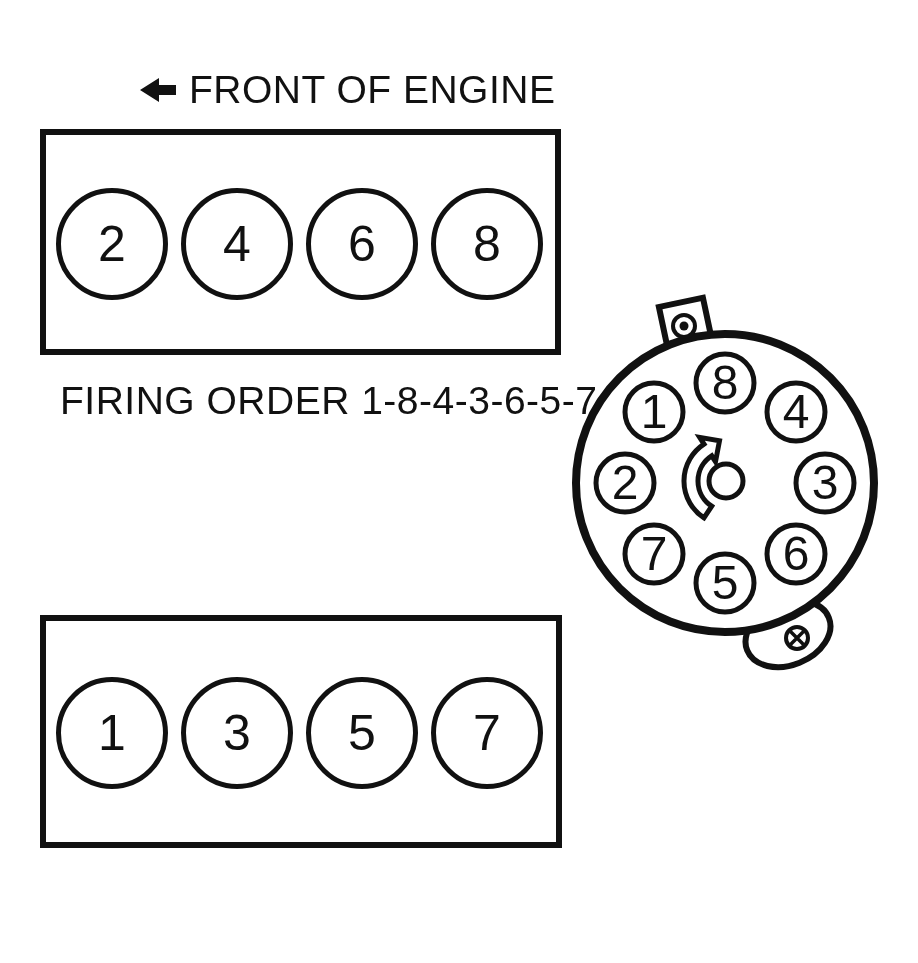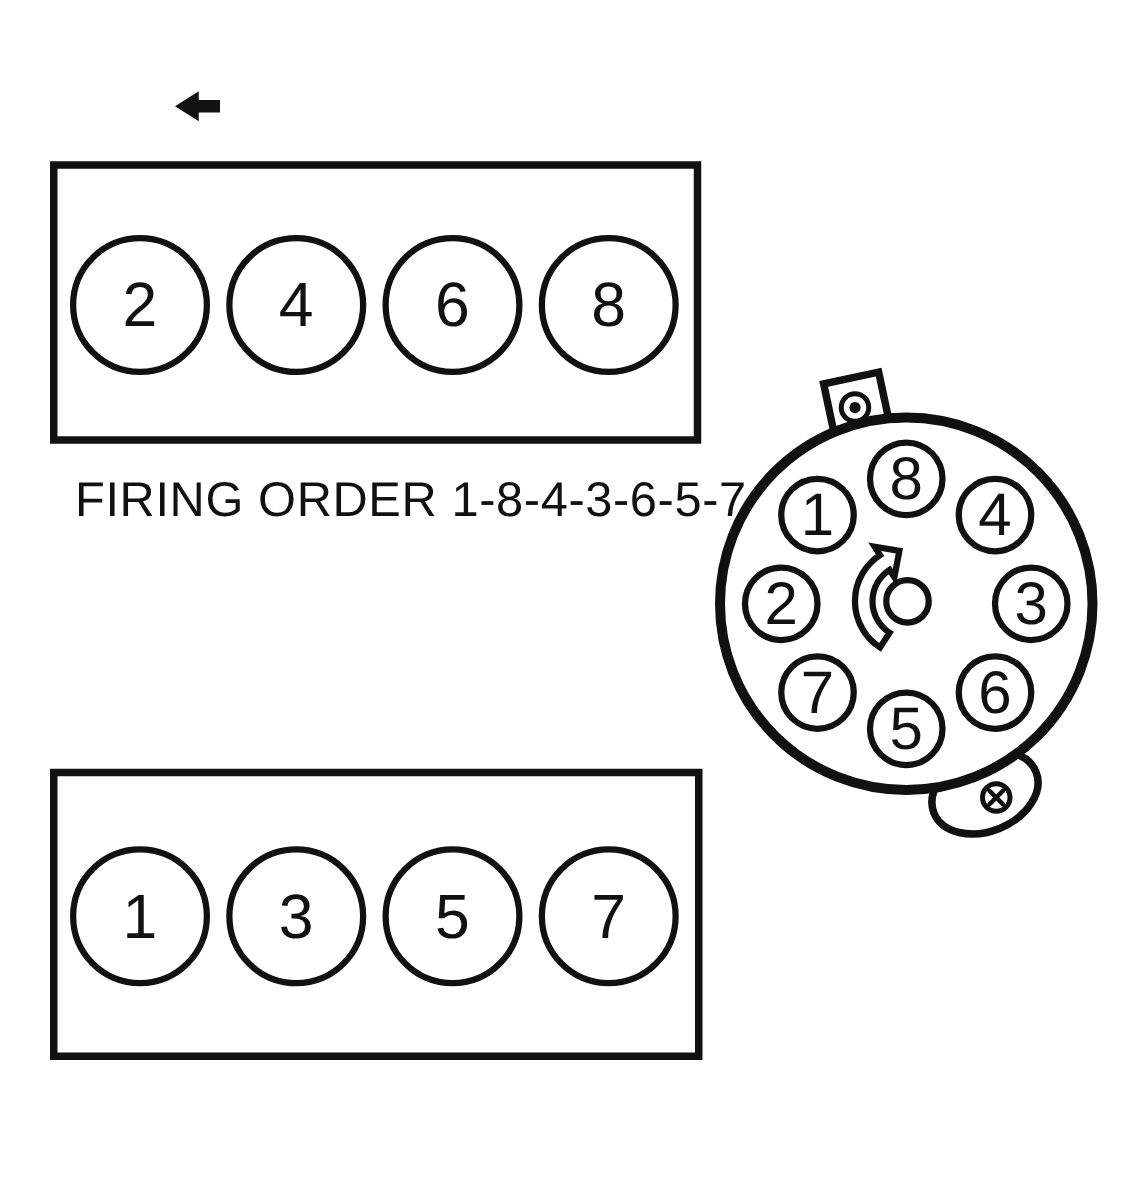--- a/index.html
+++ b/index.html
@@ -27,20 +27,21 @@
 </style>
 </head>
 <body>
 
 <div class="canvas">
 
   <div class="header">
     <svg class="arrow" viewBox="0 0 40 30" aria-hidden="true">
       <polygon points="2,15 21,3 21,10 38,10 38,20 21,20 21,27" fill="#111111"></polygon>
     </svg>
+    <span class="label">FRONT OF ENGINE</span>
   </div>
 
   <div class="bank bank-top"></div>
   <div class="cyl" style="left:56px;top:188px;">
       <span>2</span>
     </div>
   <div class="cyl" style="left:181px;top:188px;">
       <span>4</span>
     </div>
   <div class="cyl" style="left:306px;top:188px;">

